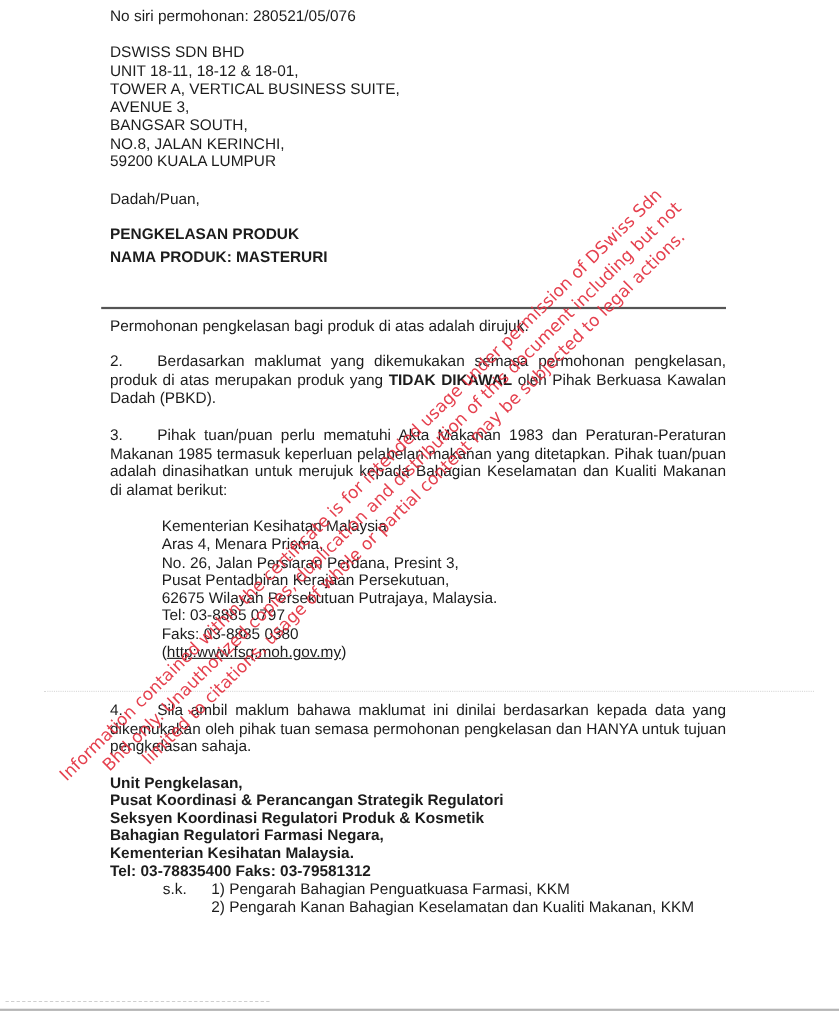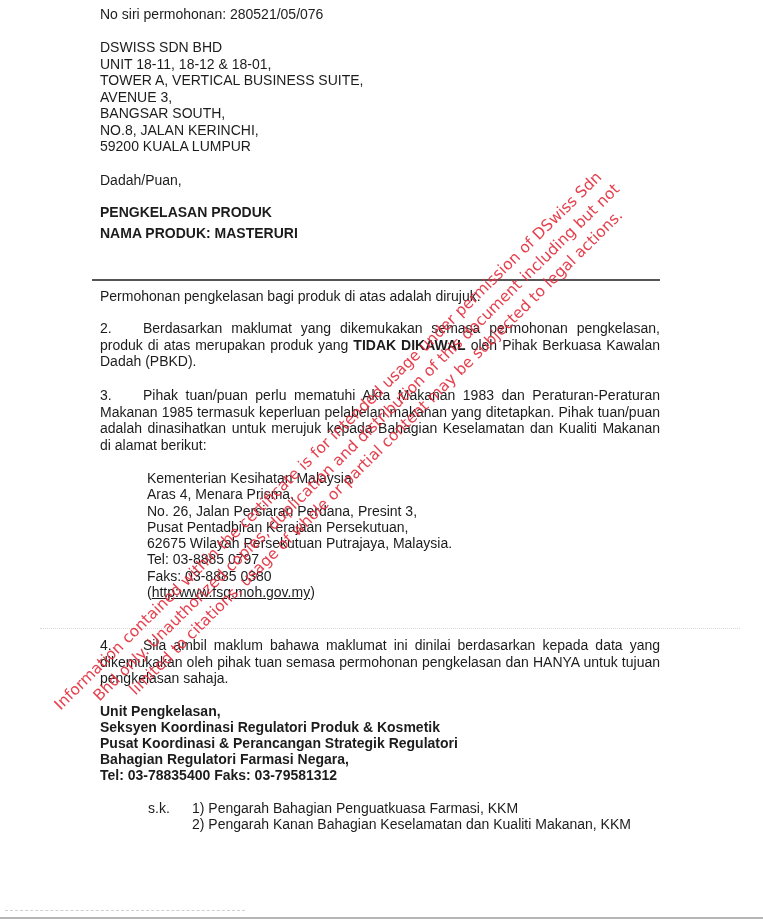--- a/index.html
+++ b/index.html
@@ -135,23 +135,24 @@
   </div>
 
   <div class="scanline"></div>
 
   <div class="para" style="top:637px;">
     <span class="num">4.</span><span>Sila ambil maklum bahawa maklumat ini dinilai berdasarkan kepada data yang dikemukakan oleh pihak tuan semasa permohonan pengkelasan dan HANYA untuk tujuan pengkelasan sahaja.</span>
   </div>
 
   <div class="sig" style="top:703px;">
     <div>Unit Pengkelasan,</div>
+    <div>Pusat Koordinasi &amp; Perancangan Strategik Regulatori</div>
     <div>Seksyen Koordinasi Regulatori Produk &amp; Kosmetik</div>
-    <div>Pusat Koordinasi &amp; Perancangan Strategik Regulatori</div>
     <div>Bahagian Regulatori Farmasi Negara,</div>
+    <div>Kementerian Kesihatan Malaysia.</div>
     <div>Tel: 03-78835400 Faks: 03-79581312</div>
   </div>
 
   <div class="sk" style="top:800px;">
     <div class="sk-row"><span class="sk-label">s.k.</span><span>1) Pengarah Bahagian Penguatkuasa Farmasi, KKM</span></div>
     <div class="sk-row"><span class="sk-label"></span><span>2) Pengarah Kanan Bahagian Keselamatan dan Kualiti Makanan, KKM</span></div>
   </div>
 
   <div class="bottom-artifact"></div>
   <div class="bottom-edge"></div>

